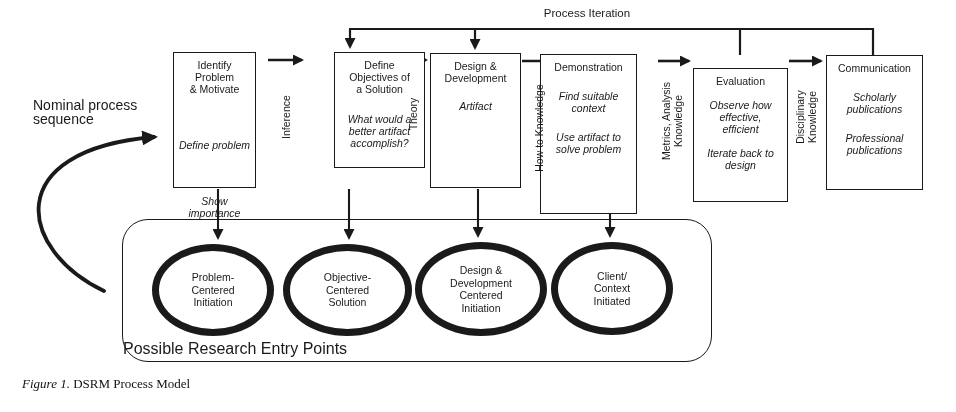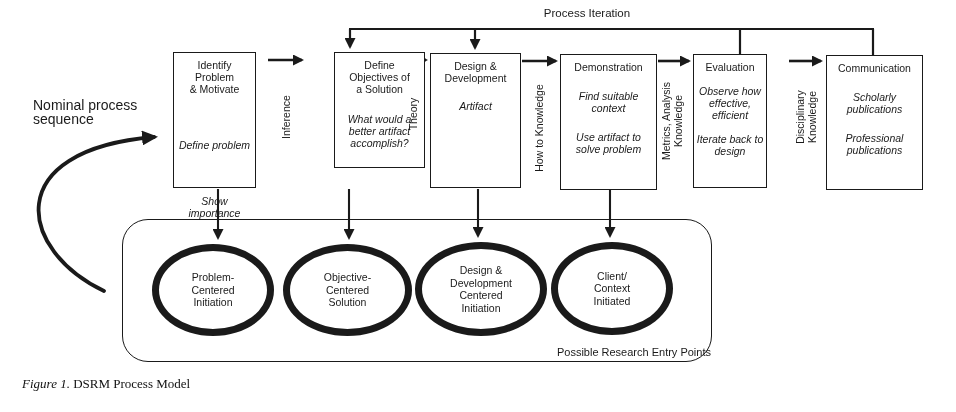--- a/index.html
+++ b/index.html
@@ -60,22 +60,22 @@
     left: 122px; top: 219px;
     width: 590px; height: 143px;
     box-sizing: border-box;
     border: 1.6px solid #1a1a1a;
     border-radius: 26px;
     background: transparent;
   }
   .entry-caption {
     position: absolute;
     left: 0; right: 0; bottom: 3px;
-    text-align: right;
-    font-size: 11px;
+    text-align: left;
+    font-size: 16px;
     margin-top: 28px;
   }
 
   .ellipse {
     position: absolute;
     box-sizing: border-box;
     border: 7px solid #1a1a1a;
     border-radius: 50%;
     background: #ffffff;
     display: flex;
@@ -162,29 +162,29 @@
 better artifact
 accomplish?</div>
   </div>
 
   <div class="stage stage-3" style="left:430px; top:53px; width:91px; height:135px;">
     <div class="title t">Design &amp;
 Development</div>
     <div class="note t">Artifact</div>
   </div>
 
-  <div class="stage stage-4" style="left:560px; top:54px; width:97px; height:136px;">
+  <div class="stage stage-4" style="left:540px; top:54px; width:97px; height:160px;">
     <div class="title t">Demonstration</div>
     <div class="note t">Find suitable
 context</div>
     <div class="note t">Use artifact to
 solve problem</div>
   </div>
 
-  <div class="stage stage-5" style="left:693px; top:54px; width:74px; height:134px;">
+  <div class="stage stage-5" style="left:693px; top:68px; width:95px; height:134px;">
     <div class="title t">Evaluation</div>
     <div class="note t">Observe how
 effective,
 efficient</div>
     <div class="note t">Iterate back to
 design</div>
   </div>
 
   <div class="stage stage-6" style="left:826px; top:55px; width:97px; height:135px;">
     <div class="title t">Communication</div>

